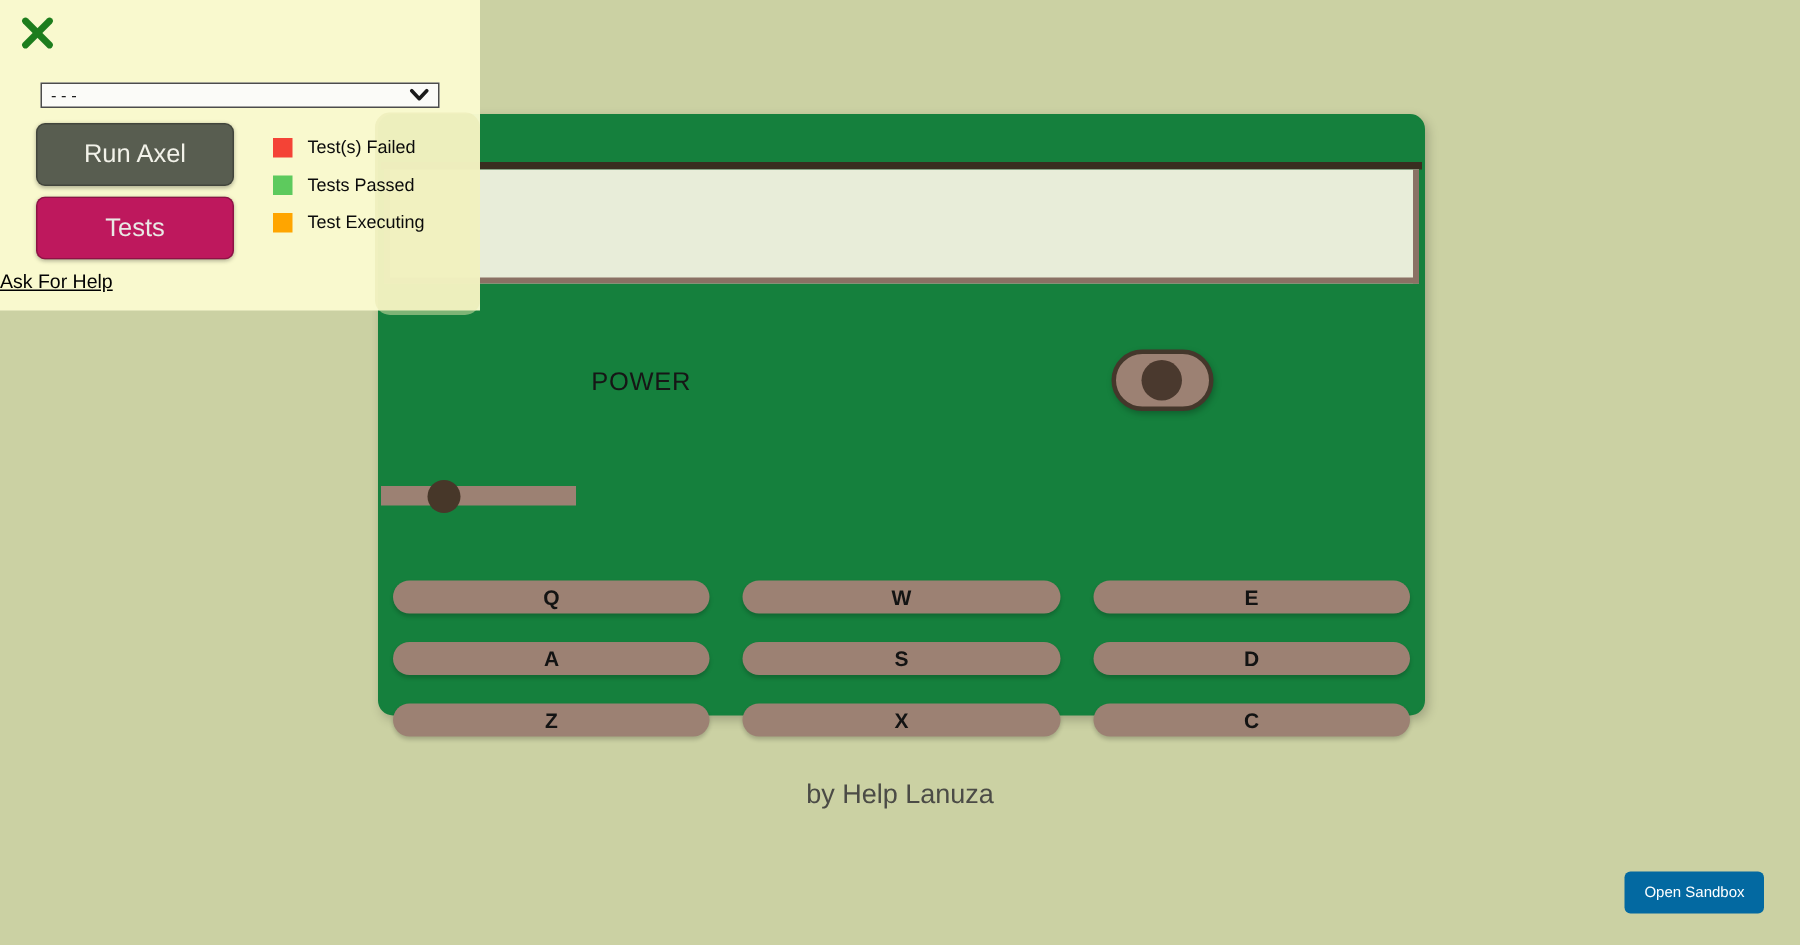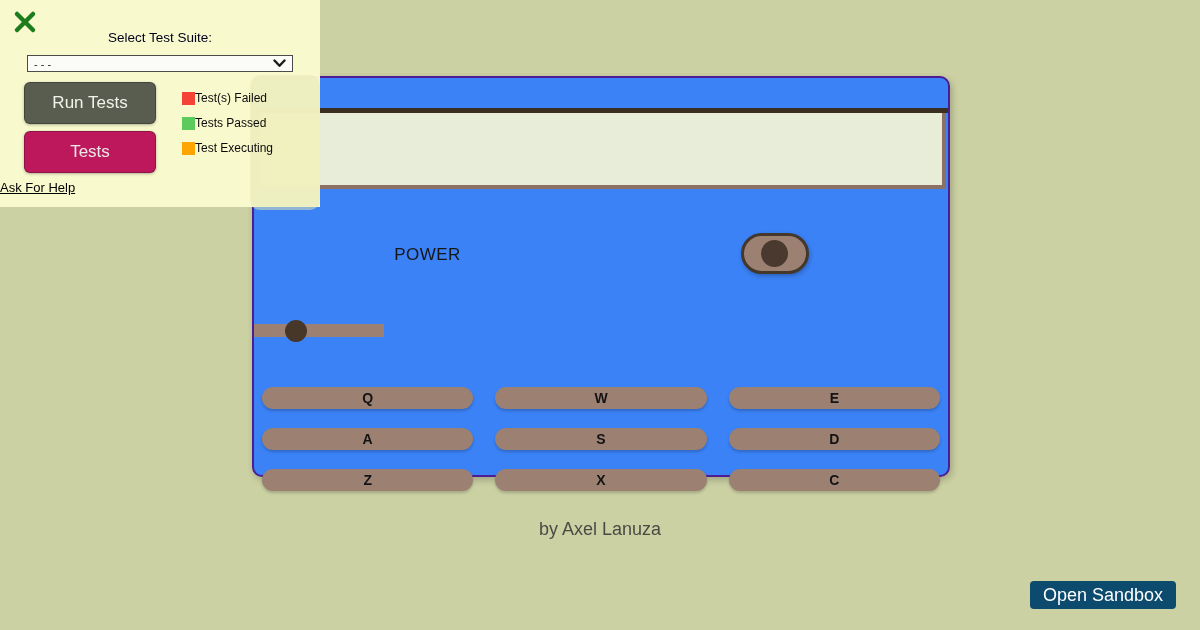--- a/index.html
+++ b/index.html
@@ -11,22 +11,22 @@
     width: 1200px; height: 630px;
     background: #cbd1a3;
     overflow: hidden;
   }
 
   
   .synth-panel {
     position: absolute;
     left: 252px; top: 76px;
     width: 698px; height: 401px;
-    background: #3b82f6;
-    border: 2px solid #4c1d95;
+    background: #15803d;
+    border: 2px solid #15803d;
     border-radius: 10px;
     box-shadow: 2px 3px 7px rgba(0,0,0,0.22);
   }
   .panel-inner { position: relative; width: 100%; height: 100%; }
 
   .panel-header {
     height: 35px;
     border-bottom: 5px solid #392e20;
   }
   .synth-display {
@@ -106,24 +106,24 @@
     text-align: center;
     font-size: 18px;
     color: #4b4b46;
   }
 
   .open-sandbox {
     position: absolute;
     right: 24px; top: 581px;
     height: 28px;
     padding: 0 13px;
-    background: #0c4a6e;
+    background: #0369a1;
     color: #ffffff;
     font-family: "Liberation Sans", sans-serif;
-    font-size: 18px;
+    font-size: 10px;
     border: none;
     border-radius: 4px;
     cursor: pointer;
   }
 
   
   .legend-wrapper {
     position: absolute;
     left: 250px; top: 75px;
     width: 70px; height: 135px;
@@ -190,20 +190,21 @@
     left: 182px; top: 91px;
     z-index: 22;
   }
   .legend-row {
     display: flex; align-items: center;
     height: 14px;
     margin-bottom: 11px;
   }
   .swatch { width: 13px; height: 13px; flex: 0 0 13px; }
   .legend-label {
+    margin-left: 10px;
     font-size: 12px;
     color: #0b0b0b;
     white-space: nowrap;
   }
 </style>
 </head>
 <body>
 
 <div class="stage" style="background-color: rgb(203, 209, 163);">
 
@@ -229,44 +230,43 @@
         <button class="key">A</button>
         <button class="key">S</button>
         <button class="key">D</button>
         <button class="key">Z</button>
         <button class="key">X</button>
         <button class="key">C</button>
       </div>
     </div>
   </div>
 
-  <div class="credit">by Axel Lanuza</div>
+  <div class="credit">by Help Lanuza</div>
 
   <button class="open-sandbox">Open Sandbox</button>
 
   <div class="test-panel">
     <div class="close-btn">
       <svg width="24" height="24" viewBox="0 0 24 24">
         <line x1="4" y1="4" x2="20" y2="20" stroke="#1d7d1d" stroke-width="4.5" stroke-linecap="round"></line>
         <line x1="20" y1="4" x2="4" y2="20" stroke="#1d7d1d" stroke-width="4.5" stroke-linecap="round"></line>
       </svg>
     </div>
 
-    <div class="tp-title">Select Test Suite:</div>
 
     <div class="tp-select">
       <span>- - -</span>
       <span class="chev">
         <svg width="13" height="9" viewBox="0 0 13 9">
           <path d="M1.5 1.5 L6.5 6.8 L11.5 1.5" fill="none" stroke="#1b1b1b" stroke-width="2.4" stroke-linecap="round" stroke-linejoin="round"></path>
         </svg>
       </span>
     </div>
 
-    <button class="tp-btn tp-run">Run Tests</button>
+    <button class="tp-btn tp-run">Run Axel</button>
     <button class="tp-btn tp-tests">Tests</button>
 
     <div class="tp-help">
       <a>Ask For Help</a>
     </div>
   </div>
 
   <div class="legend-wrapper"></div>
 
   <div class="legend-items">

